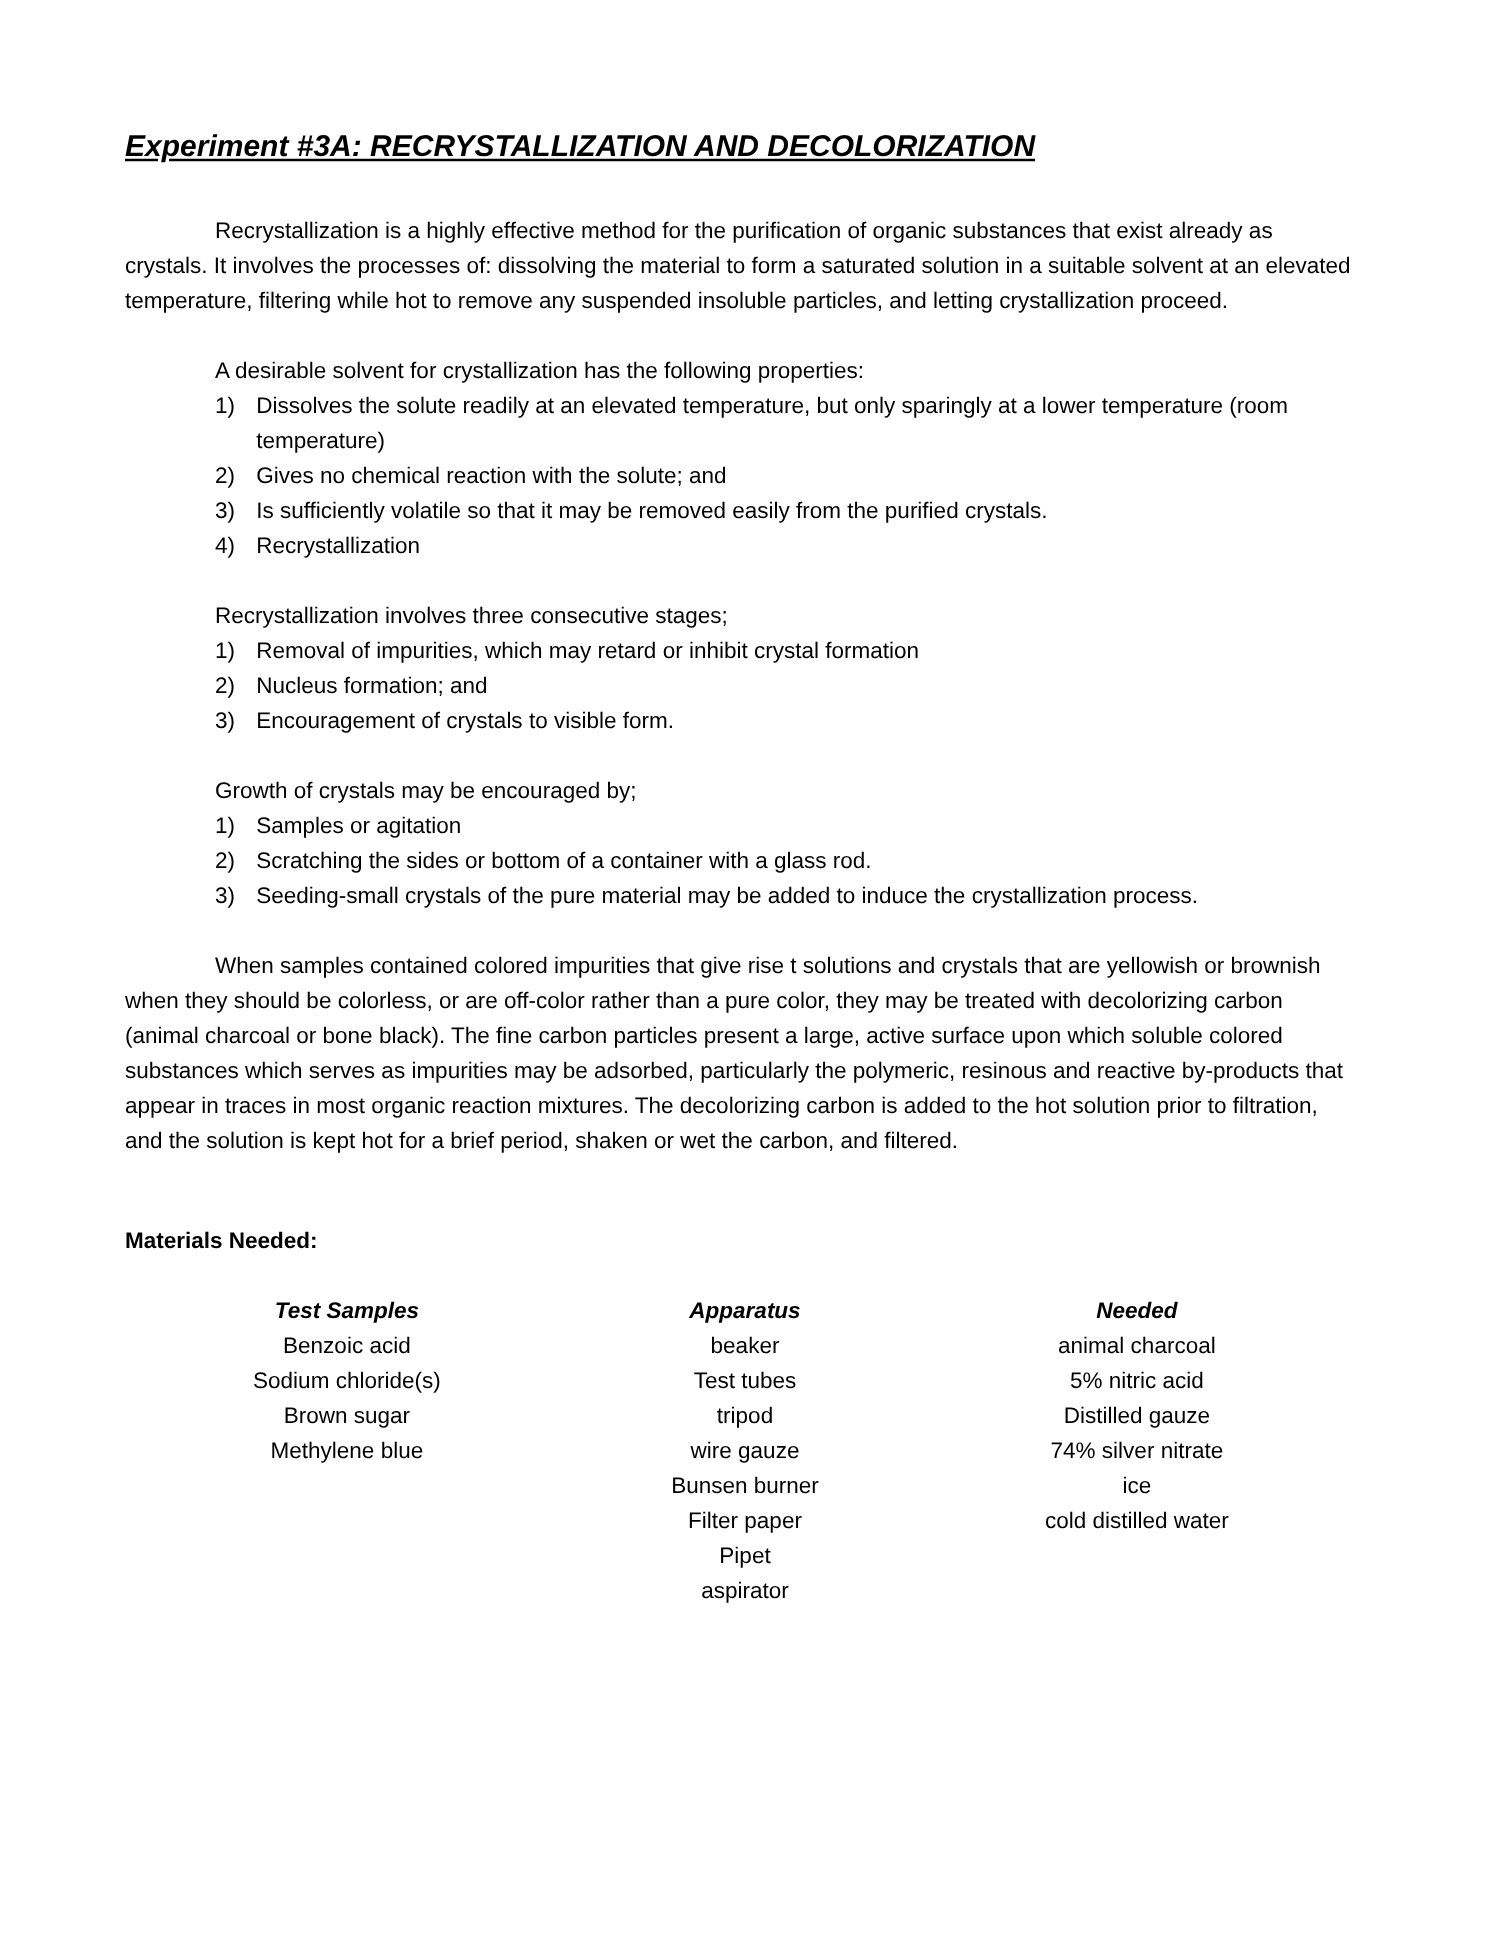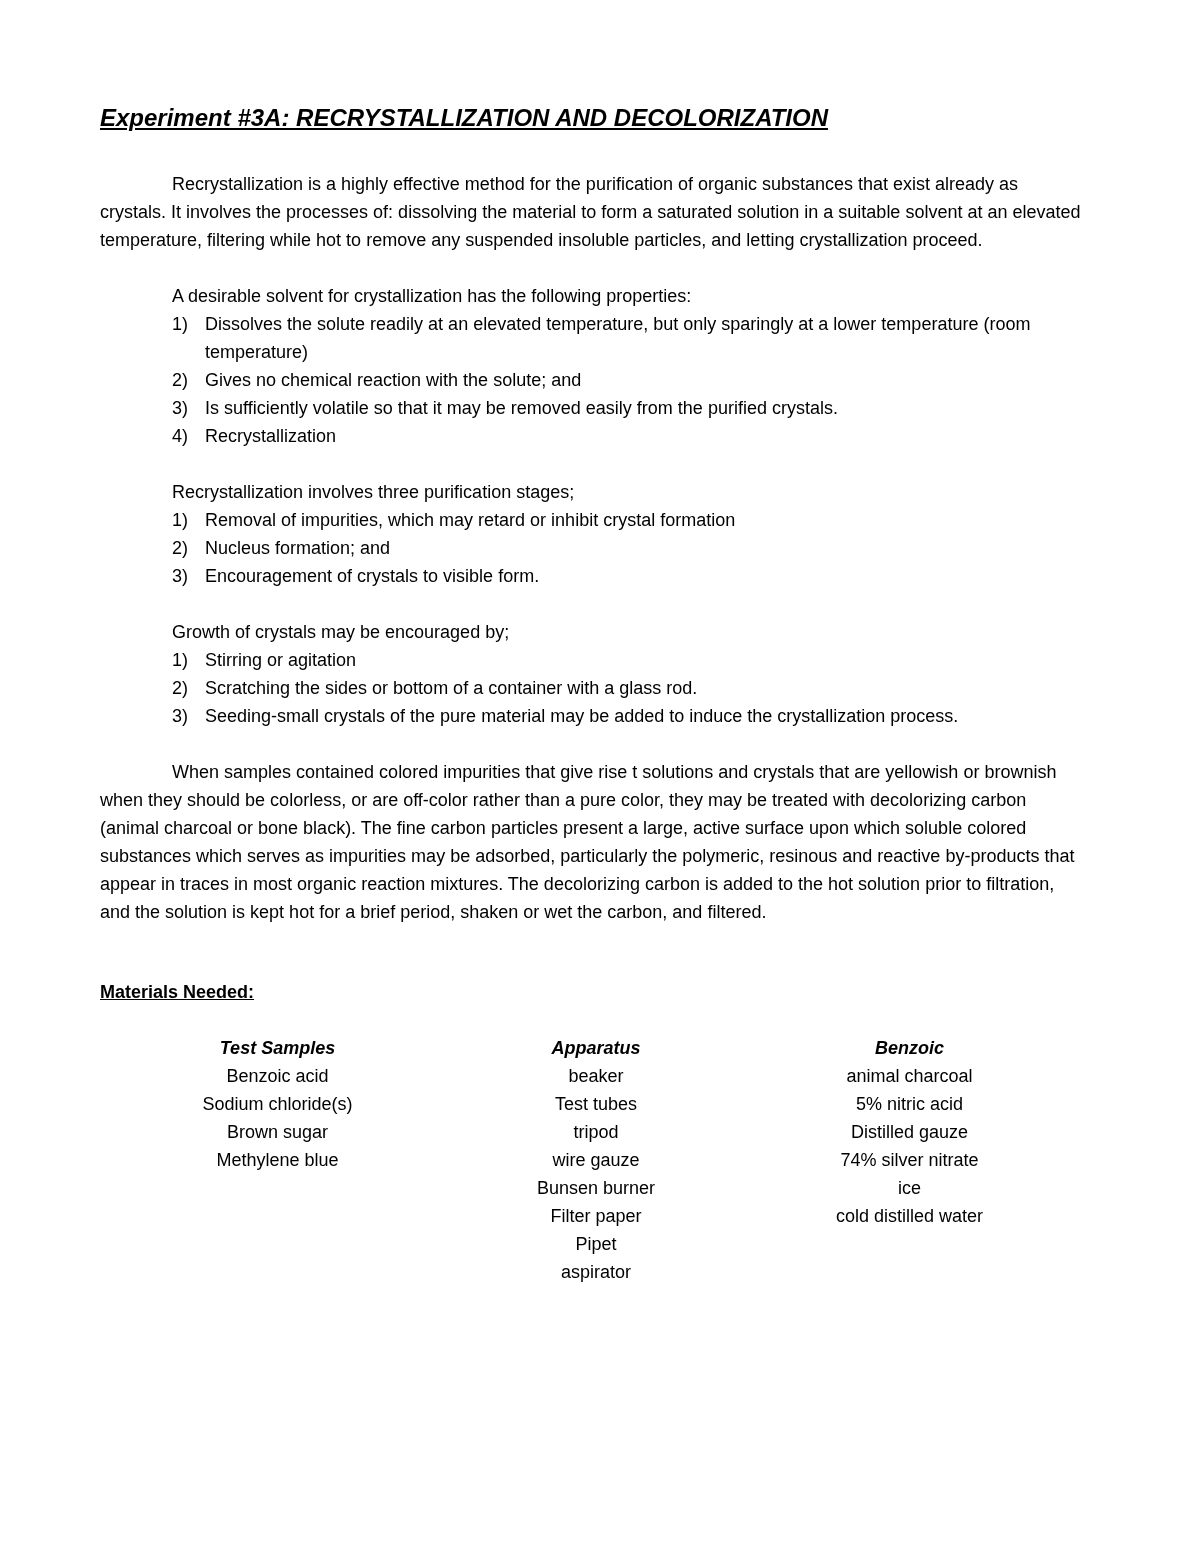--- a/index.html
+++ b/index.html
@@ -47,21 +47,20 @@
   }
   ul.num-list .num {
     flex: 0 0 33px;
   }
   ul.num-list .txt {
     flex: 1 1 auto;
   }
   .materials-heading {
     font-weight: bold;
     margin: 52px 0 16px 0;
-    text-decoration: underline;
   }
   .materials-table {
     display: grid;
     grid-template-columns: 355px 282px auto;
     margin-top: 28px;
     text-align: center;
   }
   .materials-col {
     display: flex;
     flex-direction: column;
@@ -99,21 +98,21 @@
         <span class="txt">Is sufficiently volatile so that it may be removed easily from the purified crystals.</span>
       </li>
       <li>
         <span class="num">4)</span>
         <span class="txt">Recrystallization</span>
       </li>
     </ul>
   </div>
 
   <div class="section">
-    <div class="section-intro">Recrystallization involves three purification stages;</div>
+    <div class="section-intro">Recrystallization involves three consecutive stages;</div>
     <ul class="num-list">
       <li>
         <span class="num">1)</span>
         <span class="txt">Removal of impurities, which may retard or inhibit crystal formation</span>
       </li>
       <li>
         <span class="num">2)</span>
         <span class="txt">Nucleus formation; and</span>
       </li>
       <li>
@@ -121,21 +120,21 @@
         <span class="txt">Encouragement of crystals to visible form.</span>
       </li>
     </ul>
   </div>
 
   <div class="section">
     <div class="section-intro">Growth of crystals may be encouraged by;</div>
     <ul class="num-list">
       <li>
         <span class="num">1)</span>
-        <span class="txt">Stirring or agitation</span>
+        <span class="txt">Samples or agitation</span>
       </li>
       <li>
         <span class="num">2)</span>
         <span class="txt">Scratching the sides or bottom of a container with a glass rod.</span>
       </li>
       <li>
         <span class="num">3)</span>
         <span class="txt">Seeding-small crystals of the pure material may be added to induce the crystallization process.</span>
       </li>
     </ul>
@@ -161,21 +160,21 @@
       <div class="cell">Test tubes</div>
       <div class="cell">tripod</div>
       <div class="cell">wire gauze</div>
       <div class="cell">Bunsen burner</div>
       <div class="cell">Filter paper</div>
       <div class="cell">Pipet</div>
       <div class="cell">aspirator</div>
     </div>
 
     <div class="materials-col">
-      <div class="cell col-header">Benzoic</div>
+      <div class="cell col-header">Needed</div>
       <div class="cell">animal charcoal</div>
       <div class="cell">5% nitric acid</div>
       <div class="cell">Distilled gauze</div>
       <div class="cell">74% silver nitrate</div>
       <div class="cell">ice</div>
       <div class="cell">cold distilled water</div>
     </div>
 
   </div>
 

